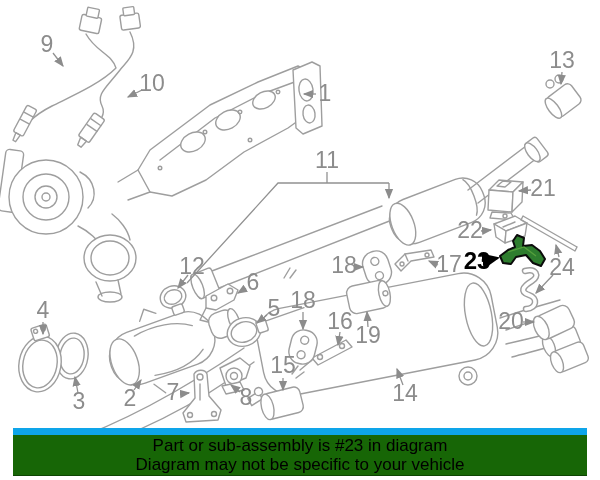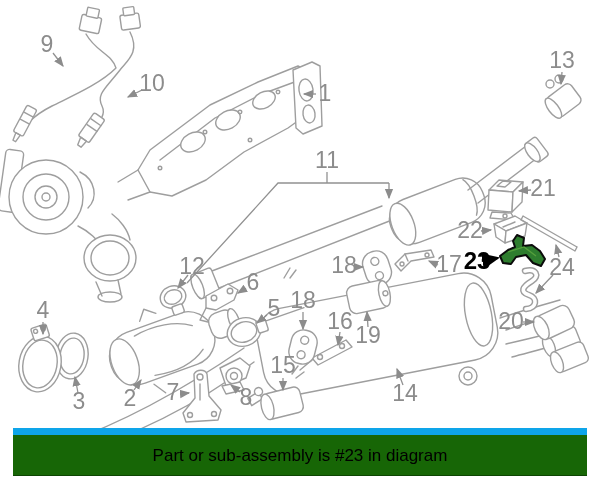--- a/index.html
+++ b/index.html
@@ -332,15 +332,16 @@
     <text class="lbl" x="511" y="329">20</text>
     <text class="lbl" x="543" y="196">21</text>
     <text class="lbl" x="470" y="238">22</text>
     <text class="lblb" x="477" y="269">23</text>
     <text class="lbl" x="562" y="275">24</text>
   </g>
 </svg>
 
 <div class="banner">
   <div>Part or sub-assembly is #23 in diagram</div>
+  <div>Diagram may not be specific to your vehicle</div>
 </div>
 
 </div>
 
 </body></html>

